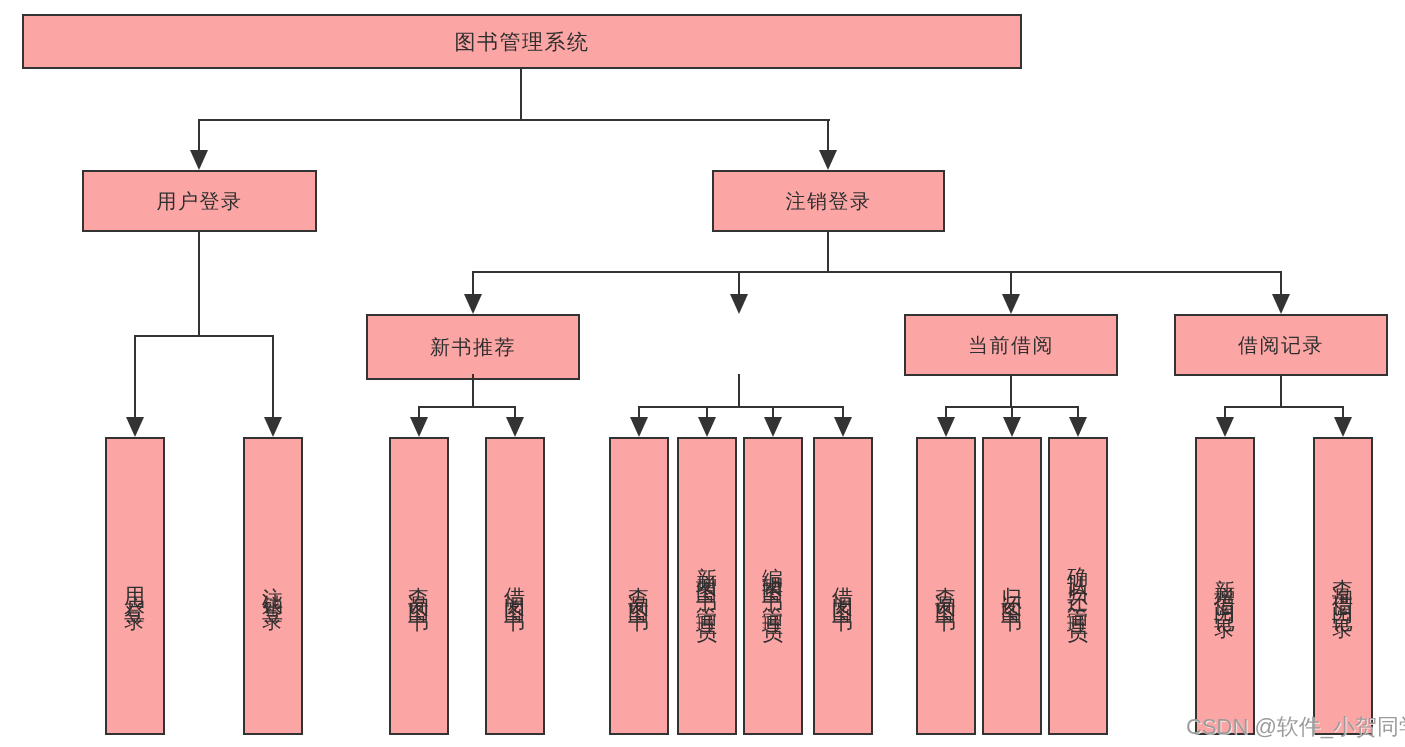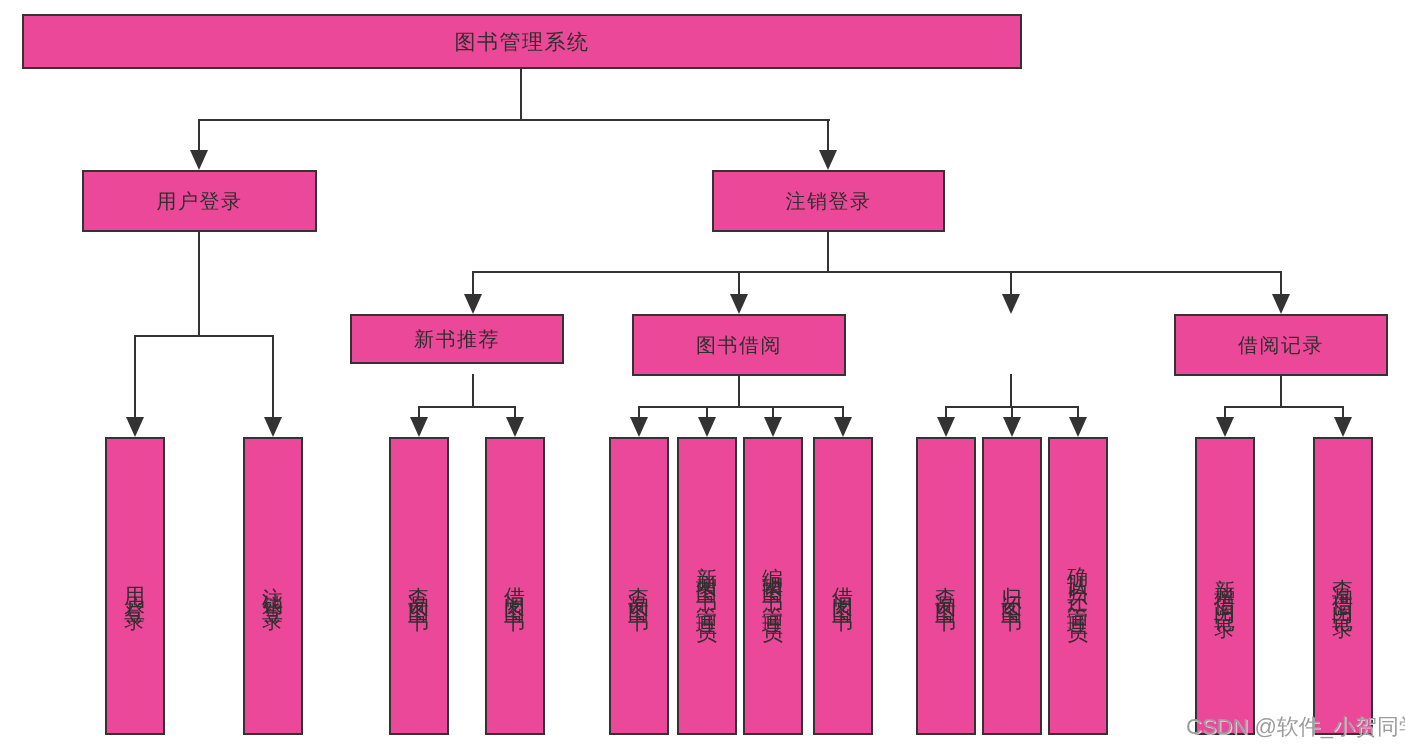--- a/index.html
+++ b/index.html
@@ -7,21 +7,21 @@
     --text:#2f2f2f;
     --wm:#9c9c9c;
     --bg:#ffffff;
   }
   html,body{margin:0;padding:0;background:var(--bg);}
   body{font-family:"Liberation Sans",sans-serif;}
   .stage{position:relative;width:1405px;height:747px;background:var(--bg);overflow:hidden;}
   .node{
     position:absolute;
     border:2px solid var(--line);
-    background:#ec4899;
+    background:#fca5a5;
     box-sizing:border-box;
     display:flex;align-items:center;justify-content:center;
   }
   .hlbl{font-size:20px;color:var(--text);letter-spacing:1.5px;white-space:nowrap;}
   .root .hlbl{font-size:21px;}
   .vlbl{
     writing-mode:vertical-rl;
     text-orientation:mixed;
     font-size:21px;
     color:var(--text);
@@ -76,25 +76,25 @@
   <div class="line" style="left:472px;top:271px;width:810px;height:2px"></div>
   <div class="line" style="left:472px;top:271px;width:2px;height:25px"></div>
   <div class="line" style="left:738px;top:271px;width:2px;height:25px"></div>
   <div class="line" style="left:1010px;top:271px;width:2px;height:25px"></div>
   <div class="line" style="left:1280px;top:271px;width:2px;height:25px"></div>
   <div class="arrow" style="left:464px;top:294px"></div>
   <div class="arrow" style="left:730px;top:294px"></div>
   <div class="arrow" style="left:1002px;top:294px"></div>
   <div class="arrow" style="left:1272px;top:294px"></div>
 
-  <div class="node" style="left:350px;top:314px;width:214px;height:50px">
+  <div class="node" style="left:366px;top:314px;width:214px;height:66px">
     <span class="hlbl">新书推荐</span>
   </div>
-  <div class="node" style="left:632px;top:314px;width:214px;height:62px">
-    <span class="hlbl">图书借阅</span>
+  <div class="node" style="left:904px;top:314px;width:214px;height:62px">
+    <span class="hlbl">当前借阅</span>
   </div>
   <div class="node" style="left:1174px;top:314px;width:214px;height:62px">
     <span class="hlbl">借阅记录</span>
   </div>
 
   <div class="line" style="left:472px;top:374px;width:2px;height:34px"></div>
   <div class="line" style="left:418px;top:406px;width:98px;height:2px"></div>
   <div class="line" style="left:418px;top:406px;width:2px;height:13px"></div>
   <div class="line" style="left:514px;top:406px;width:2px;height:13px"></div>
   <div class="arrow" style="left:410px;top:417px"></div>

